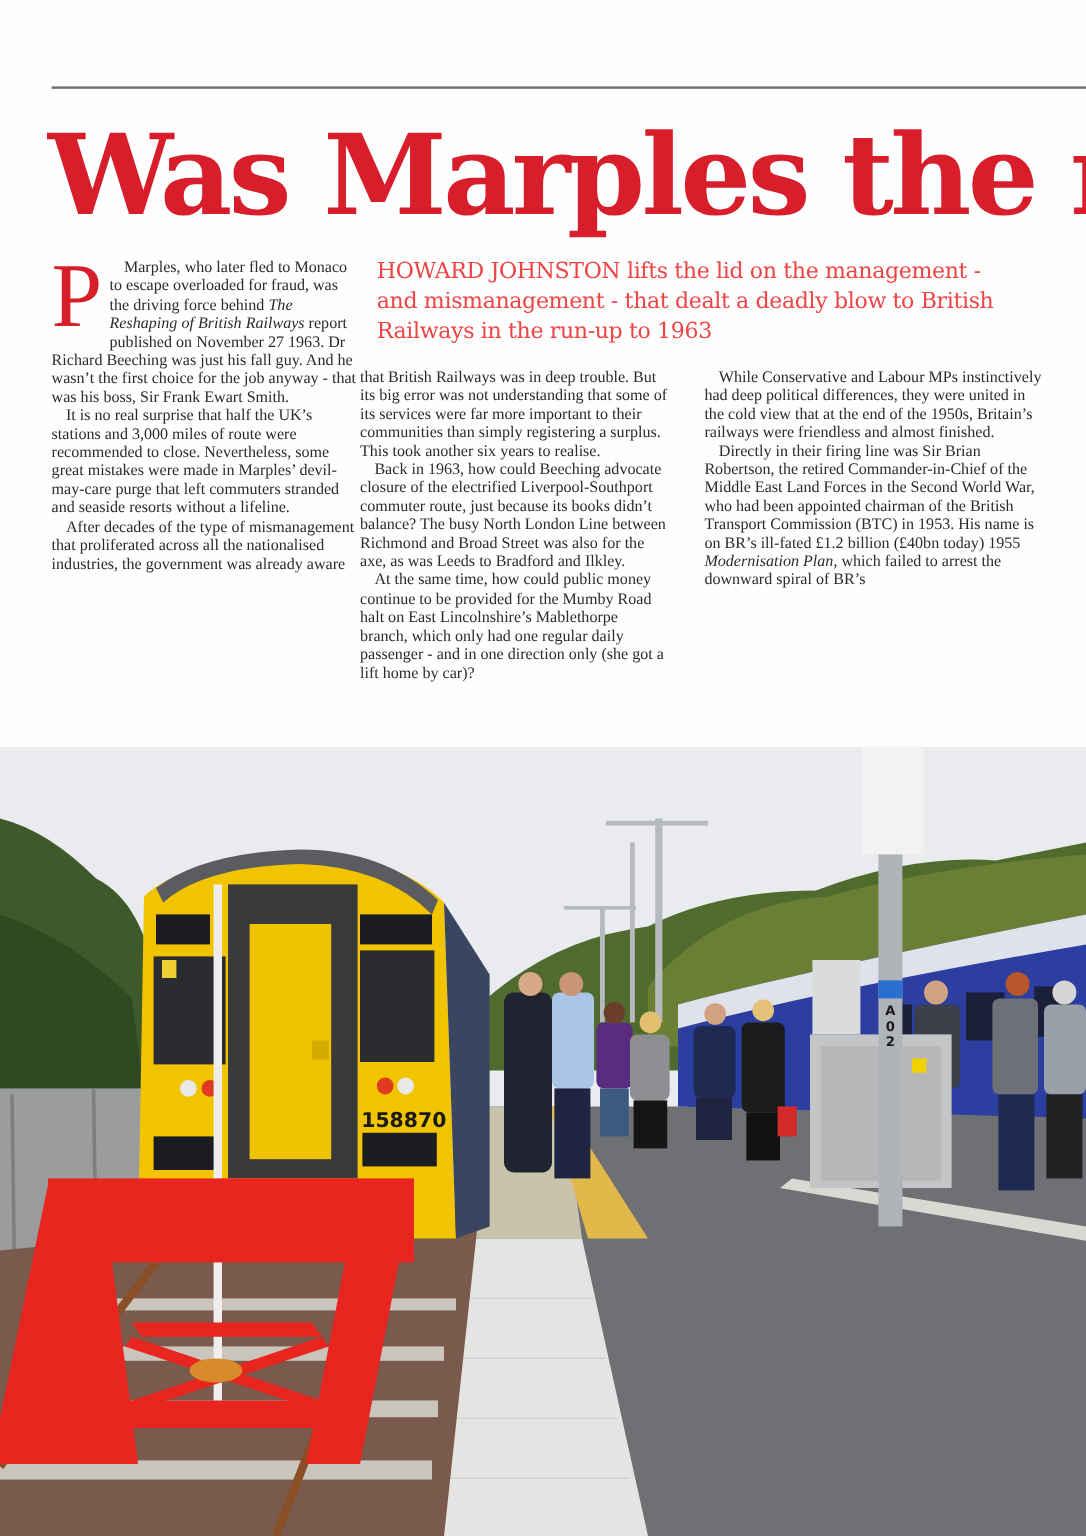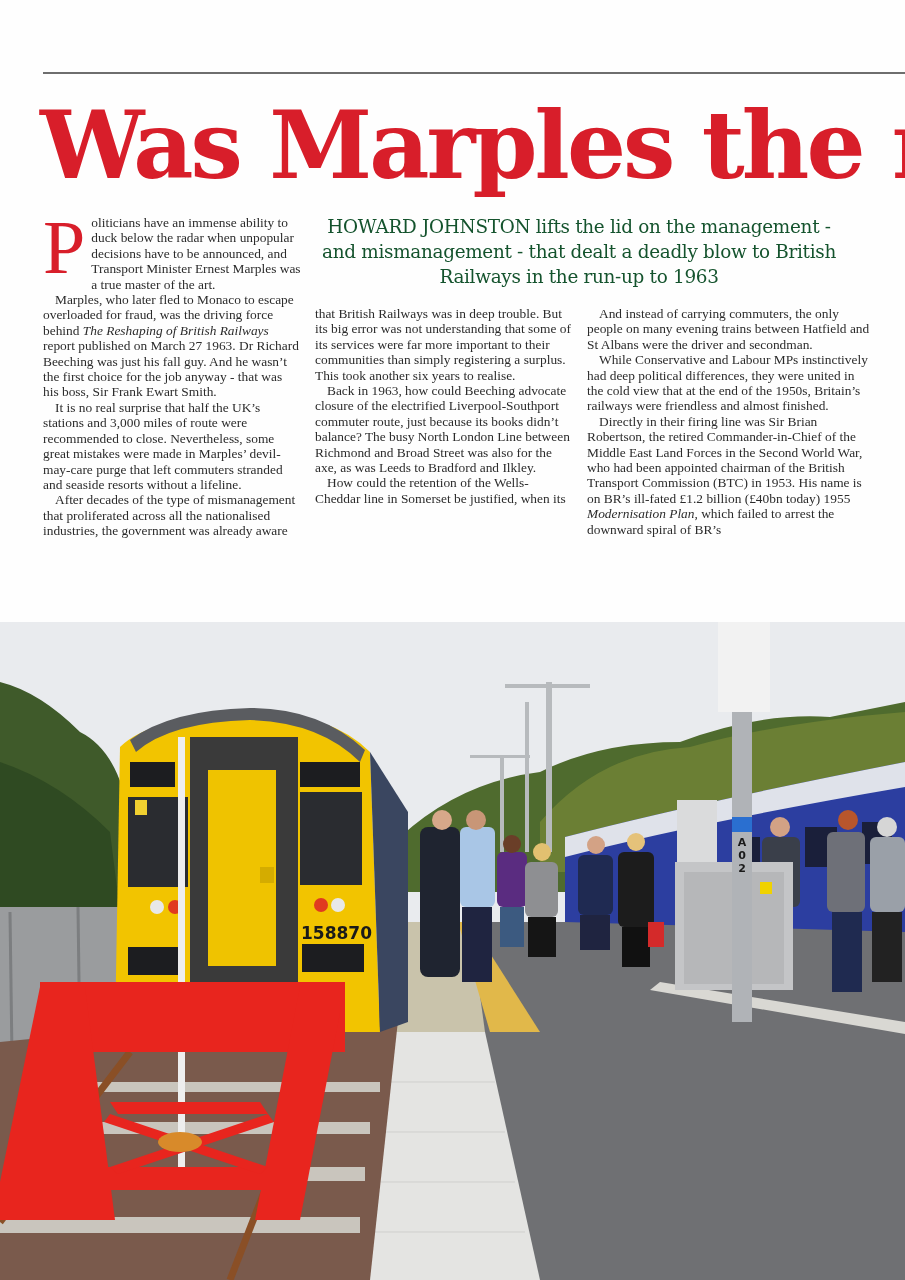--- a/index.html
+++ b/index.html
@@ -16,58 +16,57 @@
     color: #d81e2a; margin: 0;
   }
   .col {
     position: absolute; font-family: "Liberation Serif", serif;
     font-size: 13.4px; line-height: 15.4px; color: #2b2b2b;
   }
   .col p { margin: 0; text-indent: 12px; }
   .col p.first { text-indent: 0; }
   .col em { font-style: italic; }
   .col1 { left: 43px; top: 215px; width: 258px; }
-  .col2 { left: 315px; top: 306px; width: 258px; }
+  .col2 { left: 300px; top: 306px; width: 258px; }
   .col3 { left: 587px; top: 306px; width: 285px; }
   .dropcap {
     float: left; font-family: "Liberation Serif", serif; font-size: 76px;
     line-height: 60px; color: #d81e2a; margin: 2px 6px 0 0; height: 60px;
   }
   .standfirst {
-    position: absolute; left: 314px; top: 214px; width: 530px; text-align: center;
-    font-family: "DejaVu Serif", serif; font-size: 18.4px; line-height: 25px; color: #14532d;
+    position: absolute; left: 314px; top: 214px; width: 530px; 
+    font-family: "DejaVu Serif", serif; font-size: 18.4px; line-height: 25px; color: #ef4444;
     letter-spacing: -0.3px;
   }
   .photo { position: absolute; left: 0; top: 622px; width: 905px; height: 658px; overflow: hidden; }
   .photo svg { display: block; }
 </style>
 </head>
 <body>
 
 <div class="rule"></div>
 
 <h1 class="headline">Was Marples the re</h1>
 
 <div class="standfirst">HOWARD JOHNSTON lifts the lid on the management - and mismanagement - that dealt a deadly blow to British Railways in the run-up to 1963</div>
 
 <div class="col col1">
-  <p class="first"><span class="dropcap">P</span><span>oliticians have an immense ability to duck below the radar when unpopular decisions have to be announced, and Transport Minister Ernest Marples was a true master of the art.</span></p>
-  <p><span>Marples, who later fled to Monaco to escape overloaded for fraud, was the driving force behind </span><em>The Reshaping of British Railways</em><span> report published on March 27 1963. Dr Richard Beeching was just his fall guy. And he wasn’t the first choice for the job anyway - that was his boss, Sir Frank Ewart Smith.</span></p>
+  <p class="first"><span class="dropcap">P</span></p>
+  <p><span>Marples, who later fled to Monaco to escape overloaded for fraud, was the driving force behind </span><em>The Reshaping of British Railways</em><span> report published on November 27 1963. Dr Richard Beeching was just his fall guy. And he wasn’t the first choice for the job anyway - that was his boss, Sir Frank Ewart Smith.</span></p>
   <p>It is no real surprise that half the UK’s stations and 3,000 miles of route were recommended to close. Nevertheless, some great mistakes were made in Marples’ devil-may-care purge that left commuters stranded and seaside resorts without a lifeline.</p>
   <p>After decades of the type of mismanagement that proliferated across all the nationalised industries, the government was already aware</p>
 </div>
 
 <div class="col col2">
   <p class="first">that British Railways was in deep trouble. But its big error was not understanding that some of its services were far more important to their communities than simply registering a surplus. This took another six years to realise.</p>
   <p>Back in 1963, how could Beeching advocate closure of the electrified Liverpool-Southport commuter route, just because its books didn’t balance? The busy North London Line between Richmond and Broad Street was also for the axe, as was Leeds to Bradford and Ilkley.</p>
-  <p>How could the retention of the Wells-Cheddar line in Somerset be justified, when its</p>
+  <p>At the same time, how could public money continue to be provided for the Mumby Road halt on East Lincolnshire’s Mablethorpe branch, which only had one regular daily passenger - and in one direction only (she got a lift home by car)?</p>
 </div>
 
 <div class="col col3">
-  <p>And instead of carrying commuters, the only people on many evening trains between Hatfield and St Albans were the driver and secondman.</p>
   <p>While Conservative and Labour MPs instinctively had deep political differences, they were united in the cold view that at the end of the 1950s, Britain’s railways were friendless and almost finished.</p>
   <p><span>Directly in their firing line was Sir Brian Robertson, the retired Commander-in-Chief of the Middle East Land Forces in the Second World War, who had been appointed chairman of the British Transport Commission (BTC) in 1953. His name is on BR’s ill-fated £1.2 billion (£40bn today) 1955 </span><em>Modernisation Plan</em><span>, which failed to arrest the downward spiral of BR’s</span></p>
 </div>
 
 <div class="photo">
   <svg width="905" height="658" viewBox="0 0 905 658" xmlns="http://www.w3.org/2000/svg">
 
     <rect x="0" y="0" width="905" height="658" fill="#e9ebee"></rect>
 
     <path d="M400 215 Q460 160 540 150 Q600 120 680 120 Q760 90 830 95 L905 80 L905 270 L400 270 Z" fill="#4f6b2e"></path>

